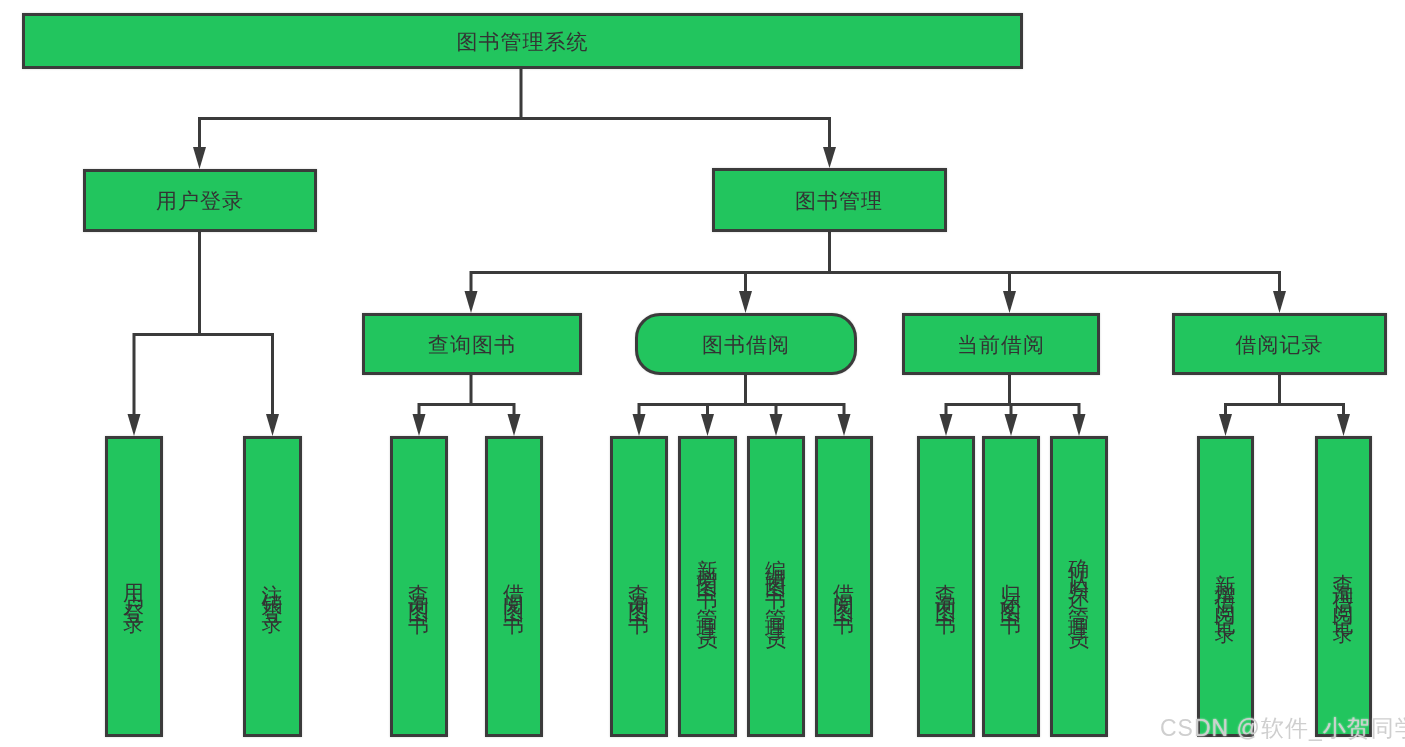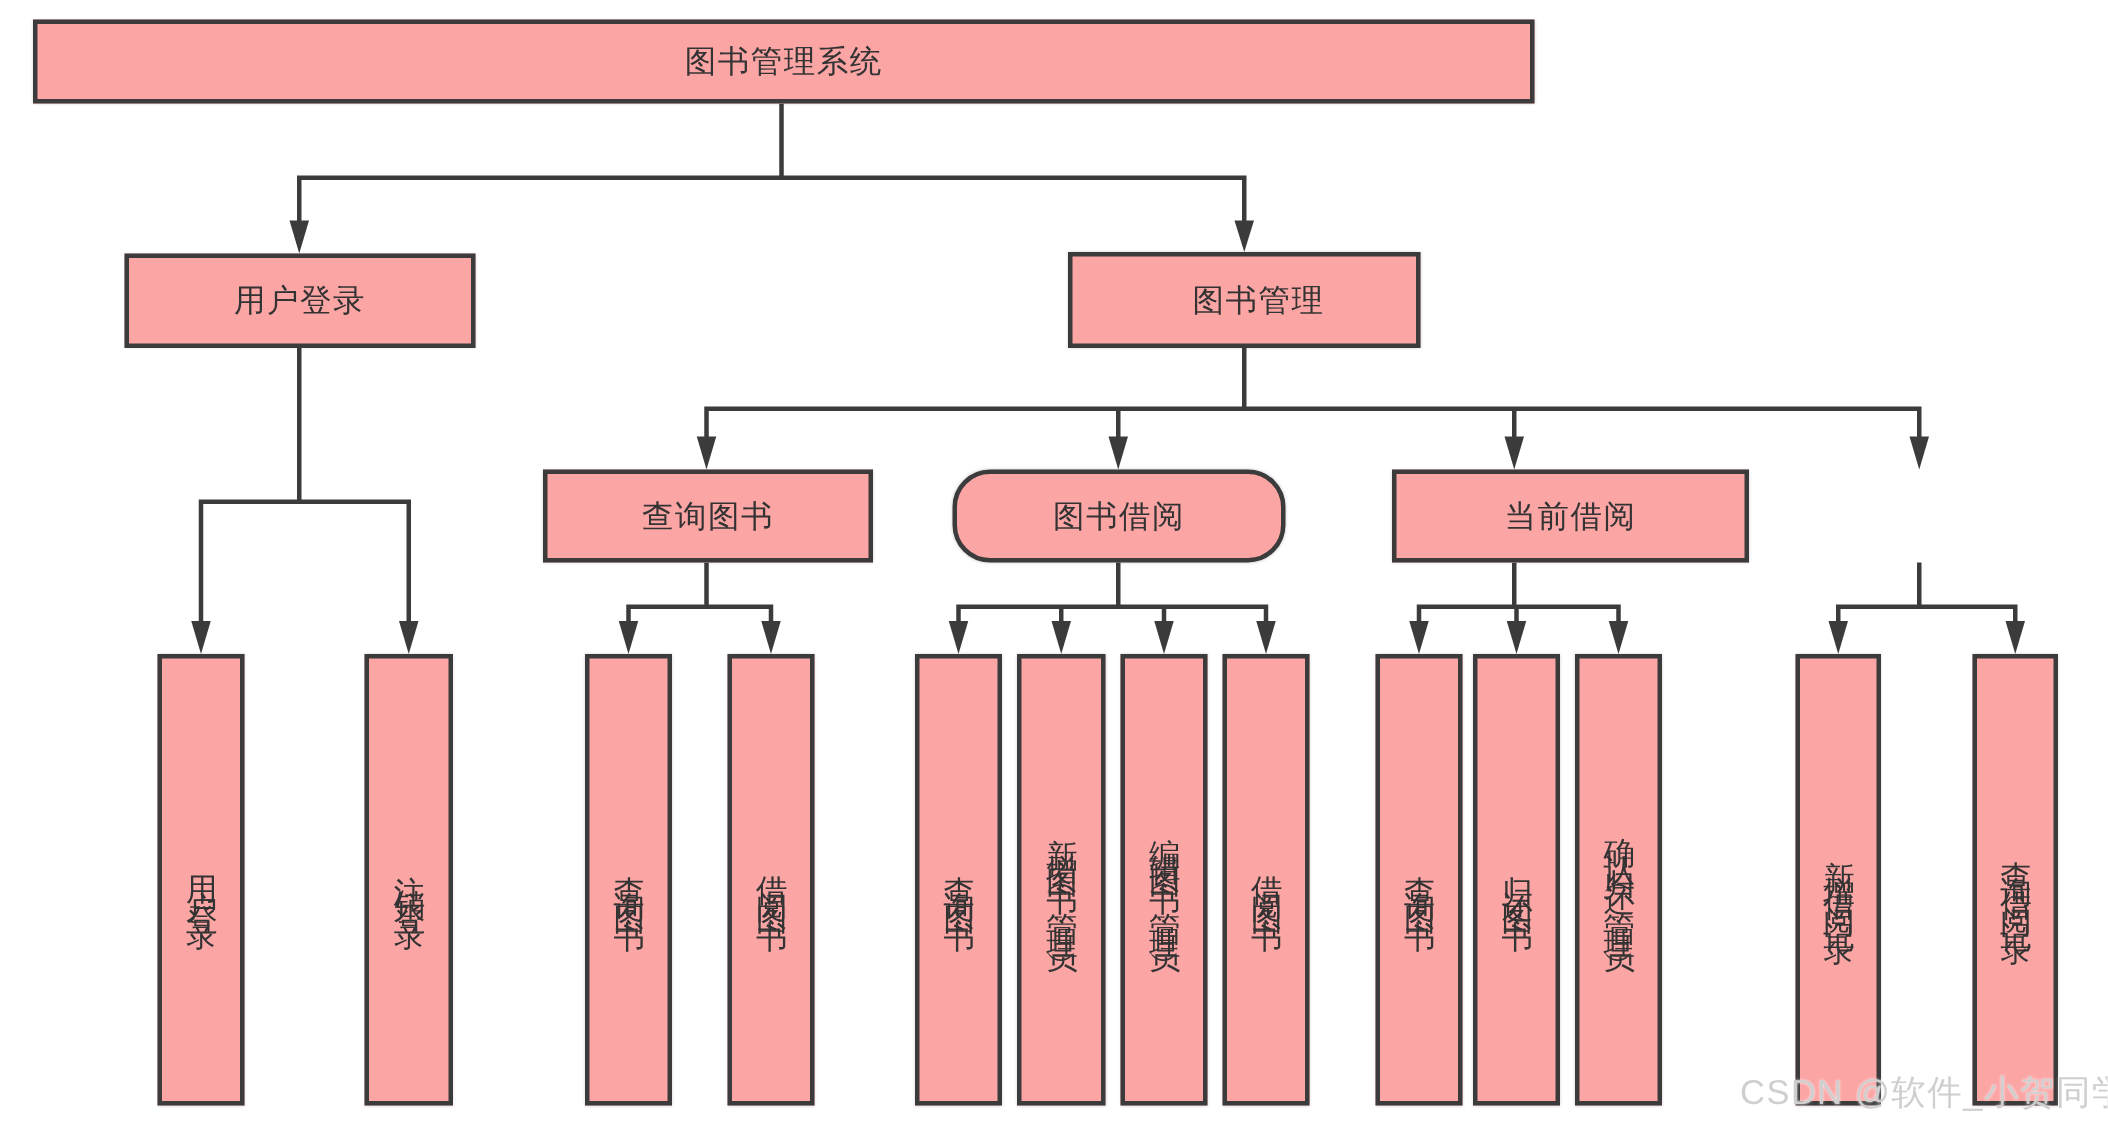--- a/index.html
+++ b/index.html
@@ -16,21 +16,21 @@
     font-family: "Liberation Sans", "DejaVu Sans", sans-serif;
     color: var(--text);
     overflow: hidden;
   }
   .diagram { position: absolute; inset: 0; }
   svg.wires { position: absolute; left: 0; top: 0; pointer-events: none; }
   .box {
     position: absolute;
     box-sizing: border-box;
     border: 3px solid var(--line);
-    background: #fca5a5;
+    background: #22c55e;
     display: flex;
     align-items: center;
     justify-content: center;
     font-size: 21px;
     line-height: 1;
     color: var(--text);
     letter-spacing: 1px;
     box-shadow: 0 0 2px rgba(0,0,0,0.18);
   }
   .vbox {
@@ -102,21 +102,22 @@
     </g>
   </svg>
 
   <div class="box" style="left:22px; top:13px; width:1001px; height:56px;">图书管理系统</div>
 
   <div class="box" style="left:83px; top:169px; width:234px; height:63px;">用户登录</div>
   <div class="box" style="left:712px; top:168px; width:235px; height:64px;padding-left:19px;">图书管理</div>
 
   <div class="box" style="left:362px; top:313px; width:220px; height:62px;">查询图书</div>
   <div class="box" style="left:635px; top:313px; width:222px; height:62px;border-radius:25px;">图书借阅</div>
-  <div class="box" style="left:928px; top:313px; width:238px; height:62px;">当前借阅</div>
+  <div class="box" style="left:902px; top:313px; width:198px; height:62px;">当前借阅</div>
+  <div class="box" style="left:1172px; top:313px; width:215px; height:62px;">借阅记录</div>
 
   <div class="box vbox" style="left:105px; top:436px; width:58px; height:301px;">用户登录</div>
   <div class="box vbox" style="left:243px; top:436px; width:59px; height:301px;">注销登录</div>
 
   <div class="box vbox" style="left:390px; top:436px; width:58px; height:301px;">查询图书</div>
   <div class="box vbox" style="left:485px; top:436px; width:58px; height:301px;">借阅图书</div>
 
   <div class="box vbox" style="left:610px; top:436px; width:58px; height:301px;">查询图书</div>
   <div class="box vbox" style="left:678px; top:436px; width:59px; height:301px;">新增图书（管理员）</div>
   <div class="box vbox" style="left:747px; top:436px; width:58px; height:301px;">编辑图书（管理员）</div>

